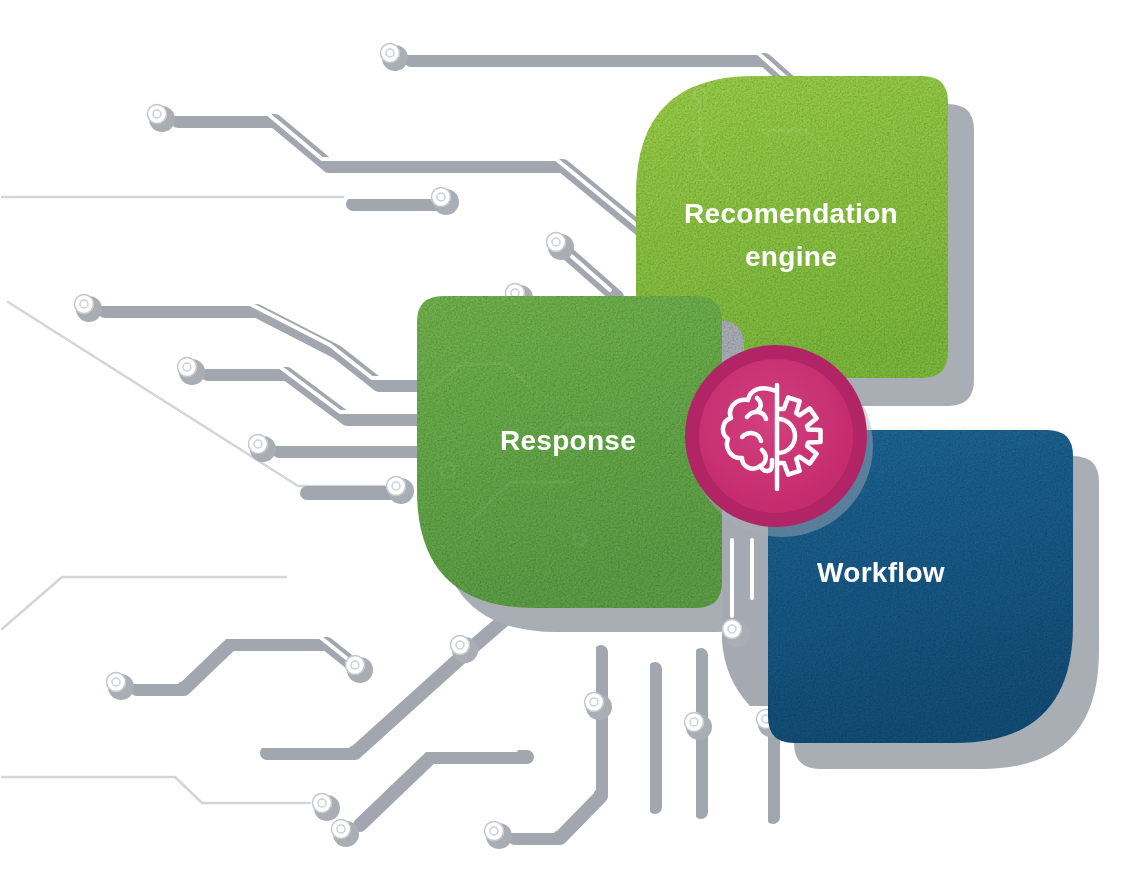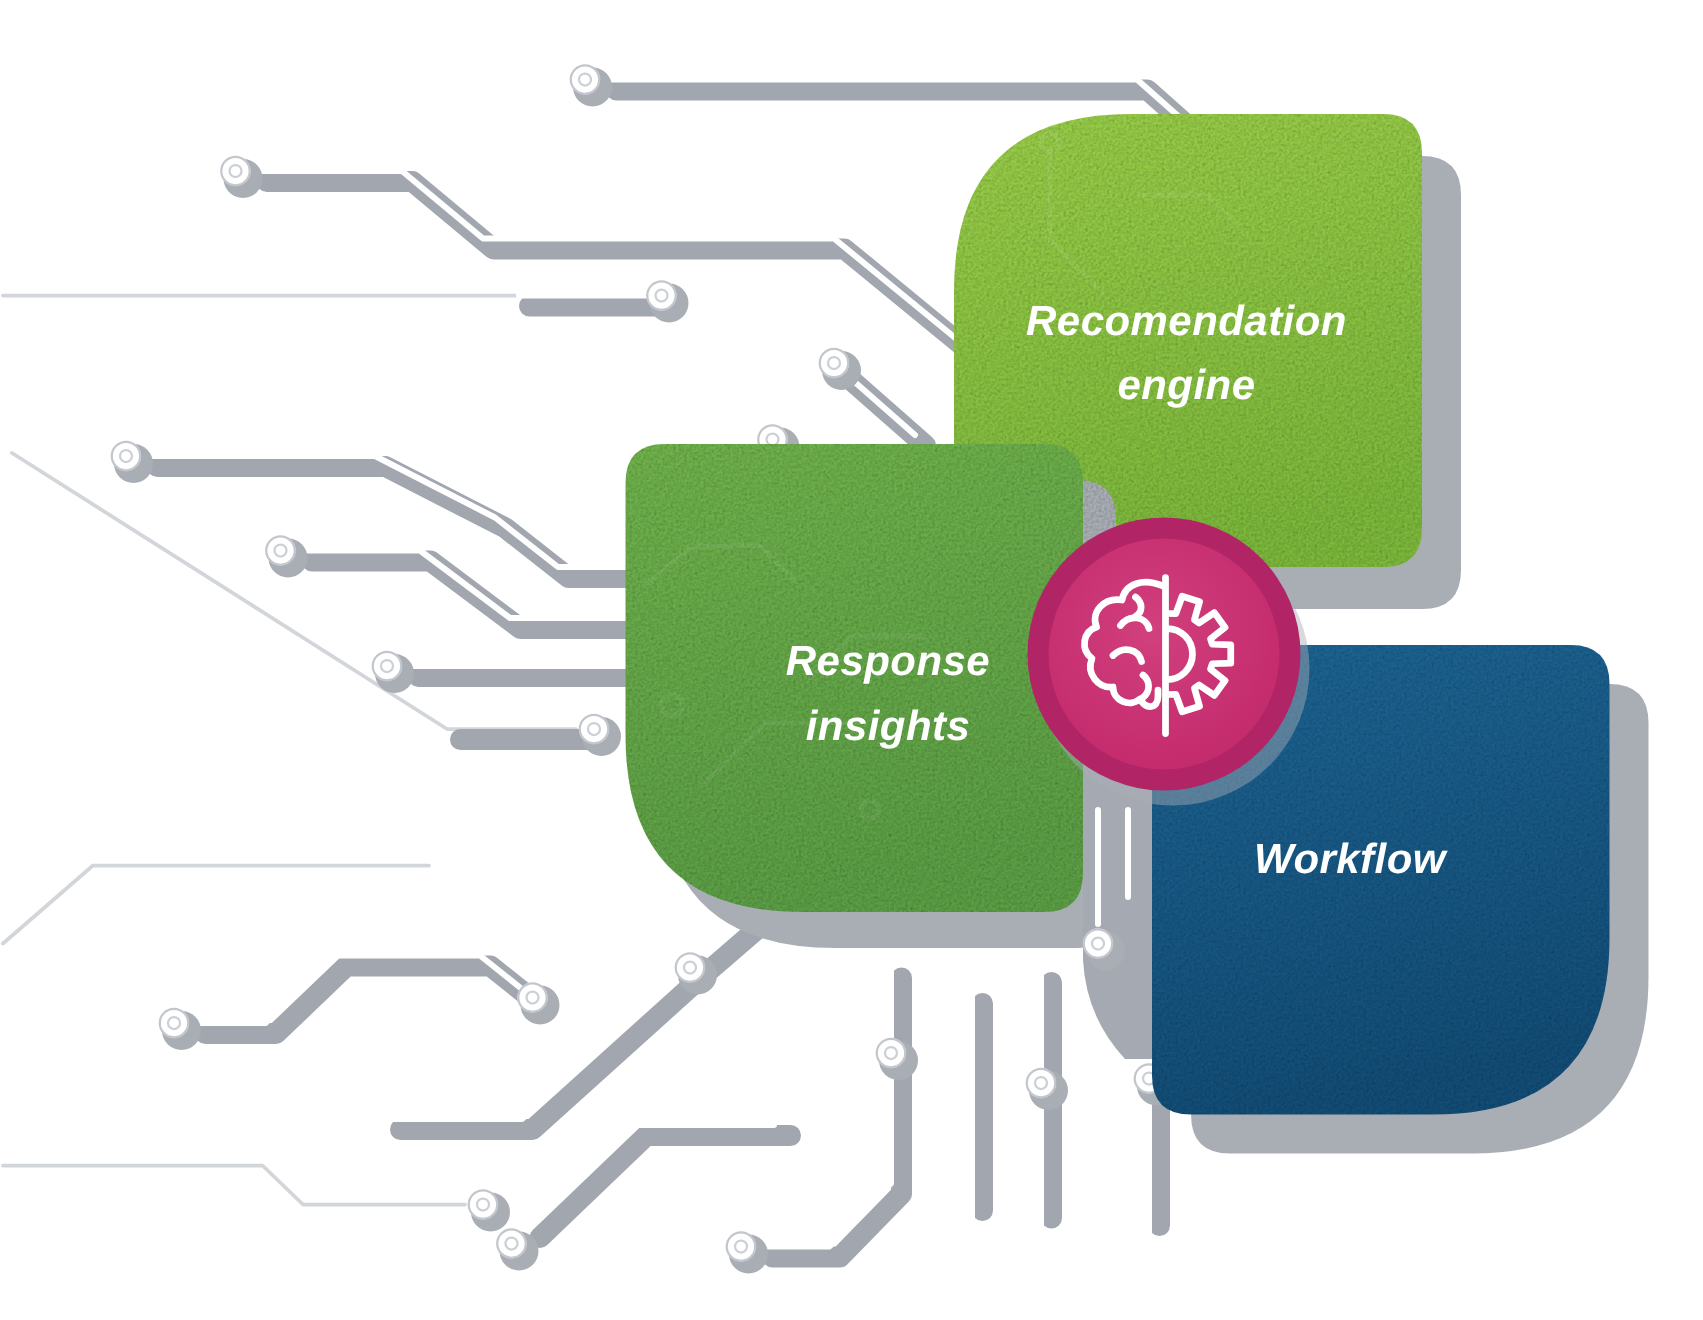--- a/index.html
+++ b/index.html
@@ -7,24 +7,24 @@
     position:relative;width:1135px;height:880px;overflow:hidden;
     background:#ffffff;font-family:"Liberation Sans",sans-serif;
   }
   .stage svg{position:absolute;left:0;top:0;}
   .card-label{
     position:absolute;display:flex;flex-direction:column;align-items:center;
     justify-content:flex-start;text-align:center;color:#ffffff;
     font-weight:700;font-size:28px;line-height:43px;letter-spacing:.3px;
     pointer-events:none;
   }
-  .card-label span{display:block;white-space:nowrap;font-style:italic;}
+  .card-label span{display:block;white-space:nowrap;}
   .lbl-rec{left:637px;top:192px;width:308px;}
-  .lbl-resp{left:440px;top:419px;width:304px;}
-  .lbl-work{left:748px;top:551px;width:304px;justify-content:space-between;}
+  .lbl-resp{left:416px;top:419px;width:304px;}
+  .lbl-work{left:729px;top:551px;width:304px;justify-content:space-between;}
 </style>
 </head>
 <body>
 
 <div class="stage">
 
 <svg width="1135" height="880" viewBox="0 0 1135 880">
   <defs>
     <linearGradient id="gLime" x1="0" y1="0" x2="0.2" y2="1">
       <stop offset="0" stop-color="#99cd48"></stop>
@@ -180,19 +180,18 @@
     </g>
   </g>
 </svg>
 
 <div class="card-label lbl-rec">
   <span>Recomendation</span>
   <span>engine</span>
 </div>
 <div class="card-label lbl-resp">
   <span>Response</span>
-  <span>insights</span>
 </div>
 <div class="card-label lbl-work">
   <span>Workflow</span>
 </div>
 
 </div>
 
 </body></html>

